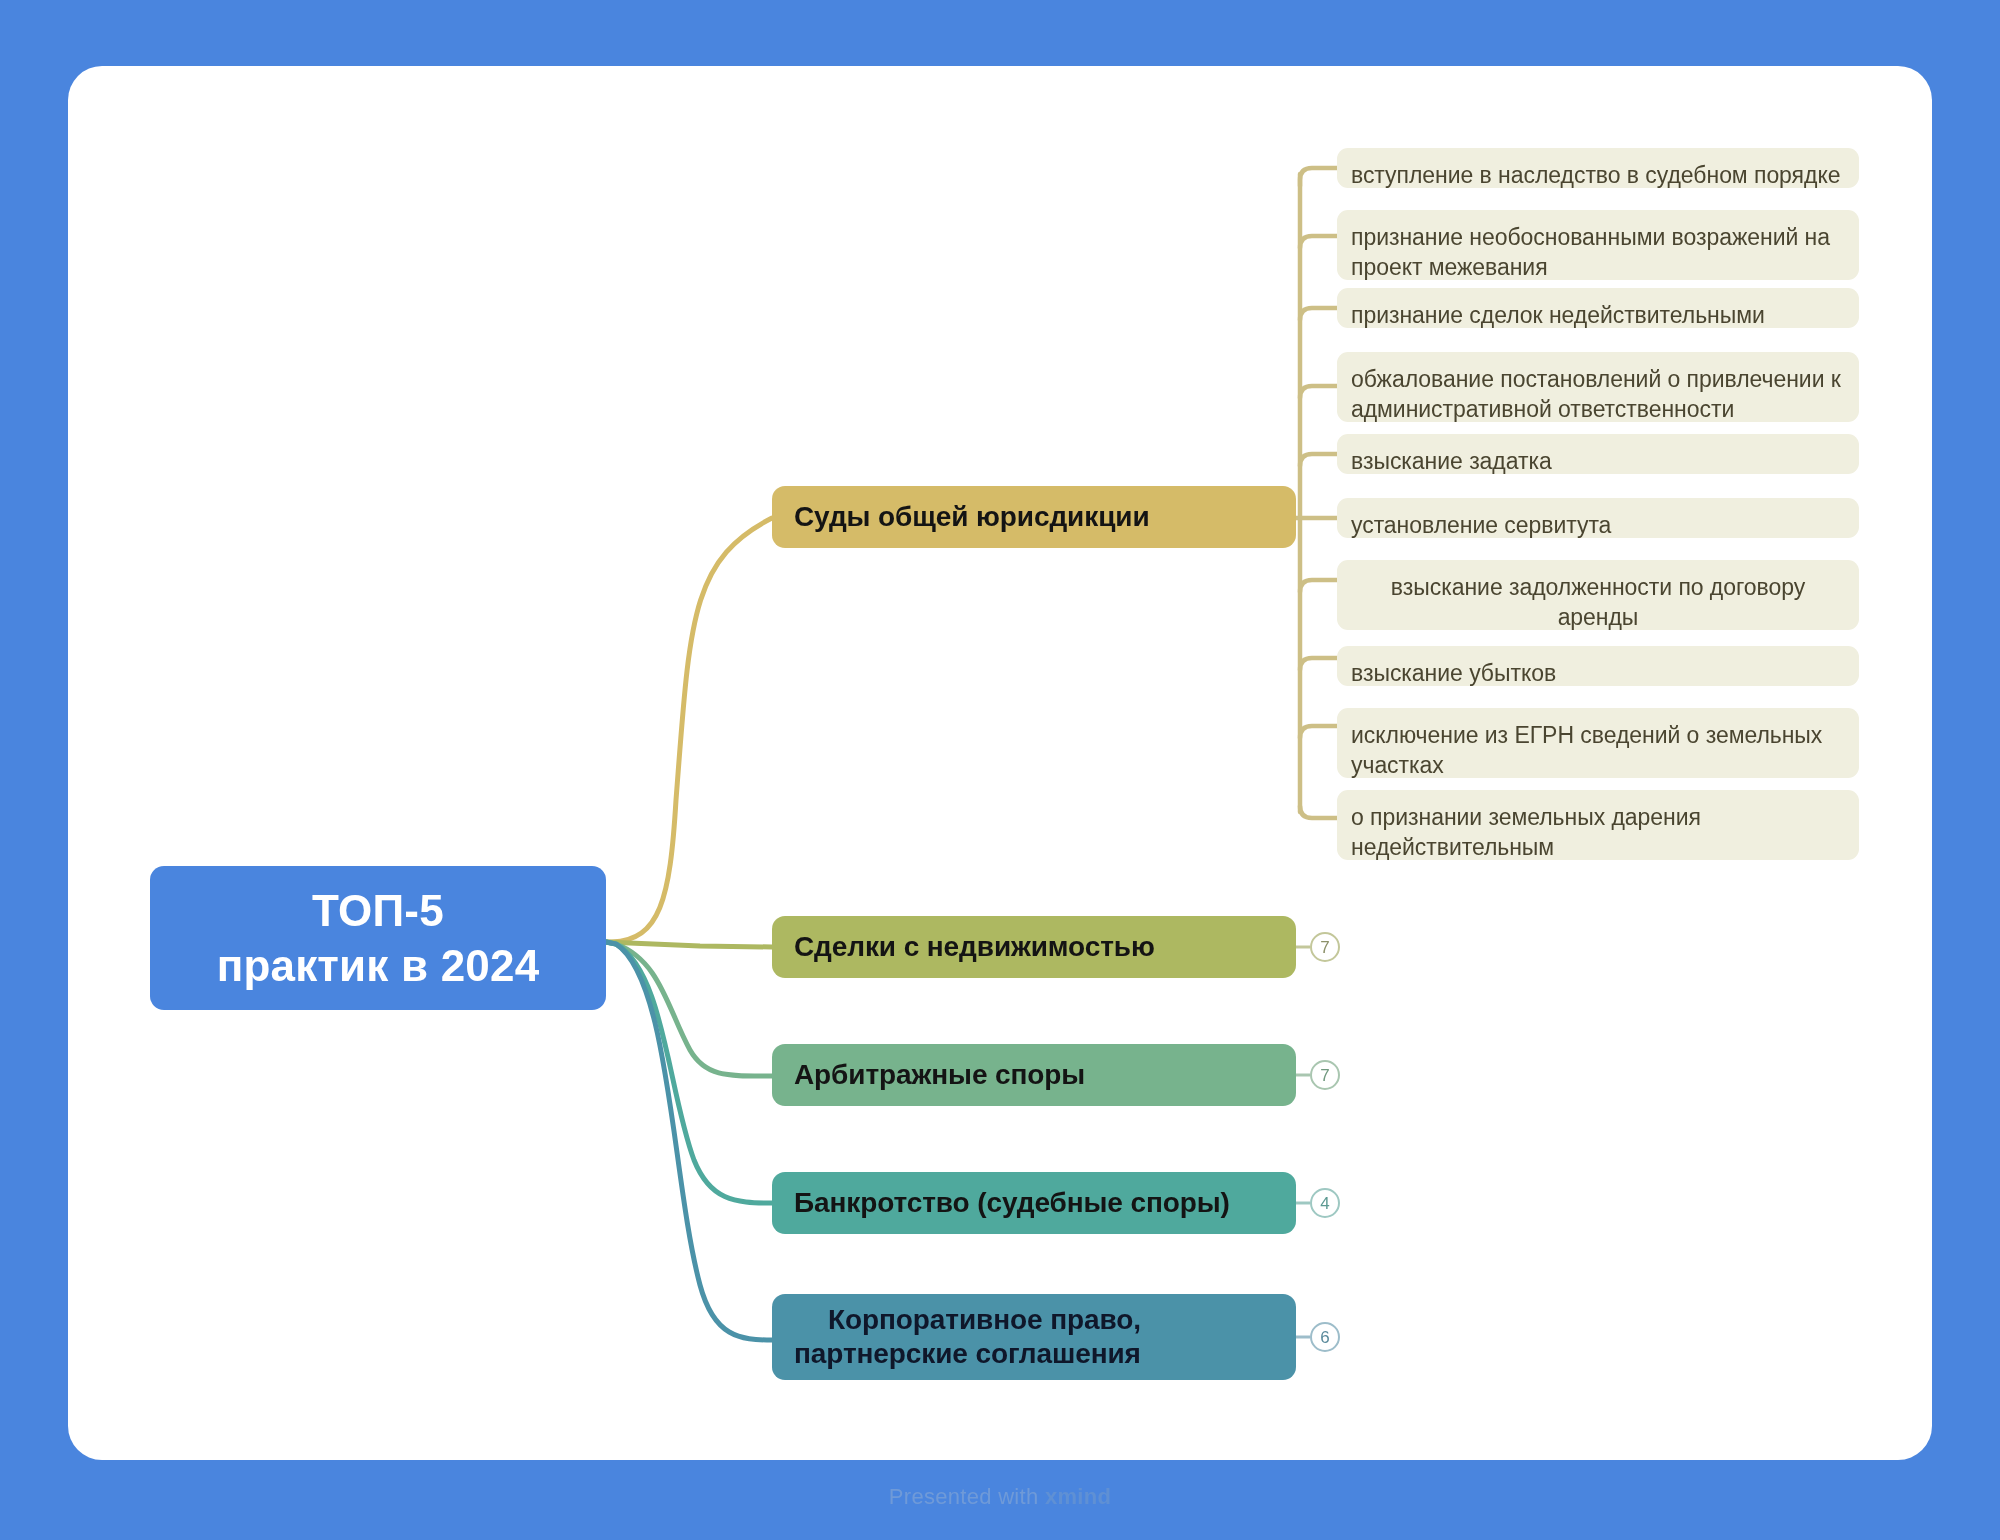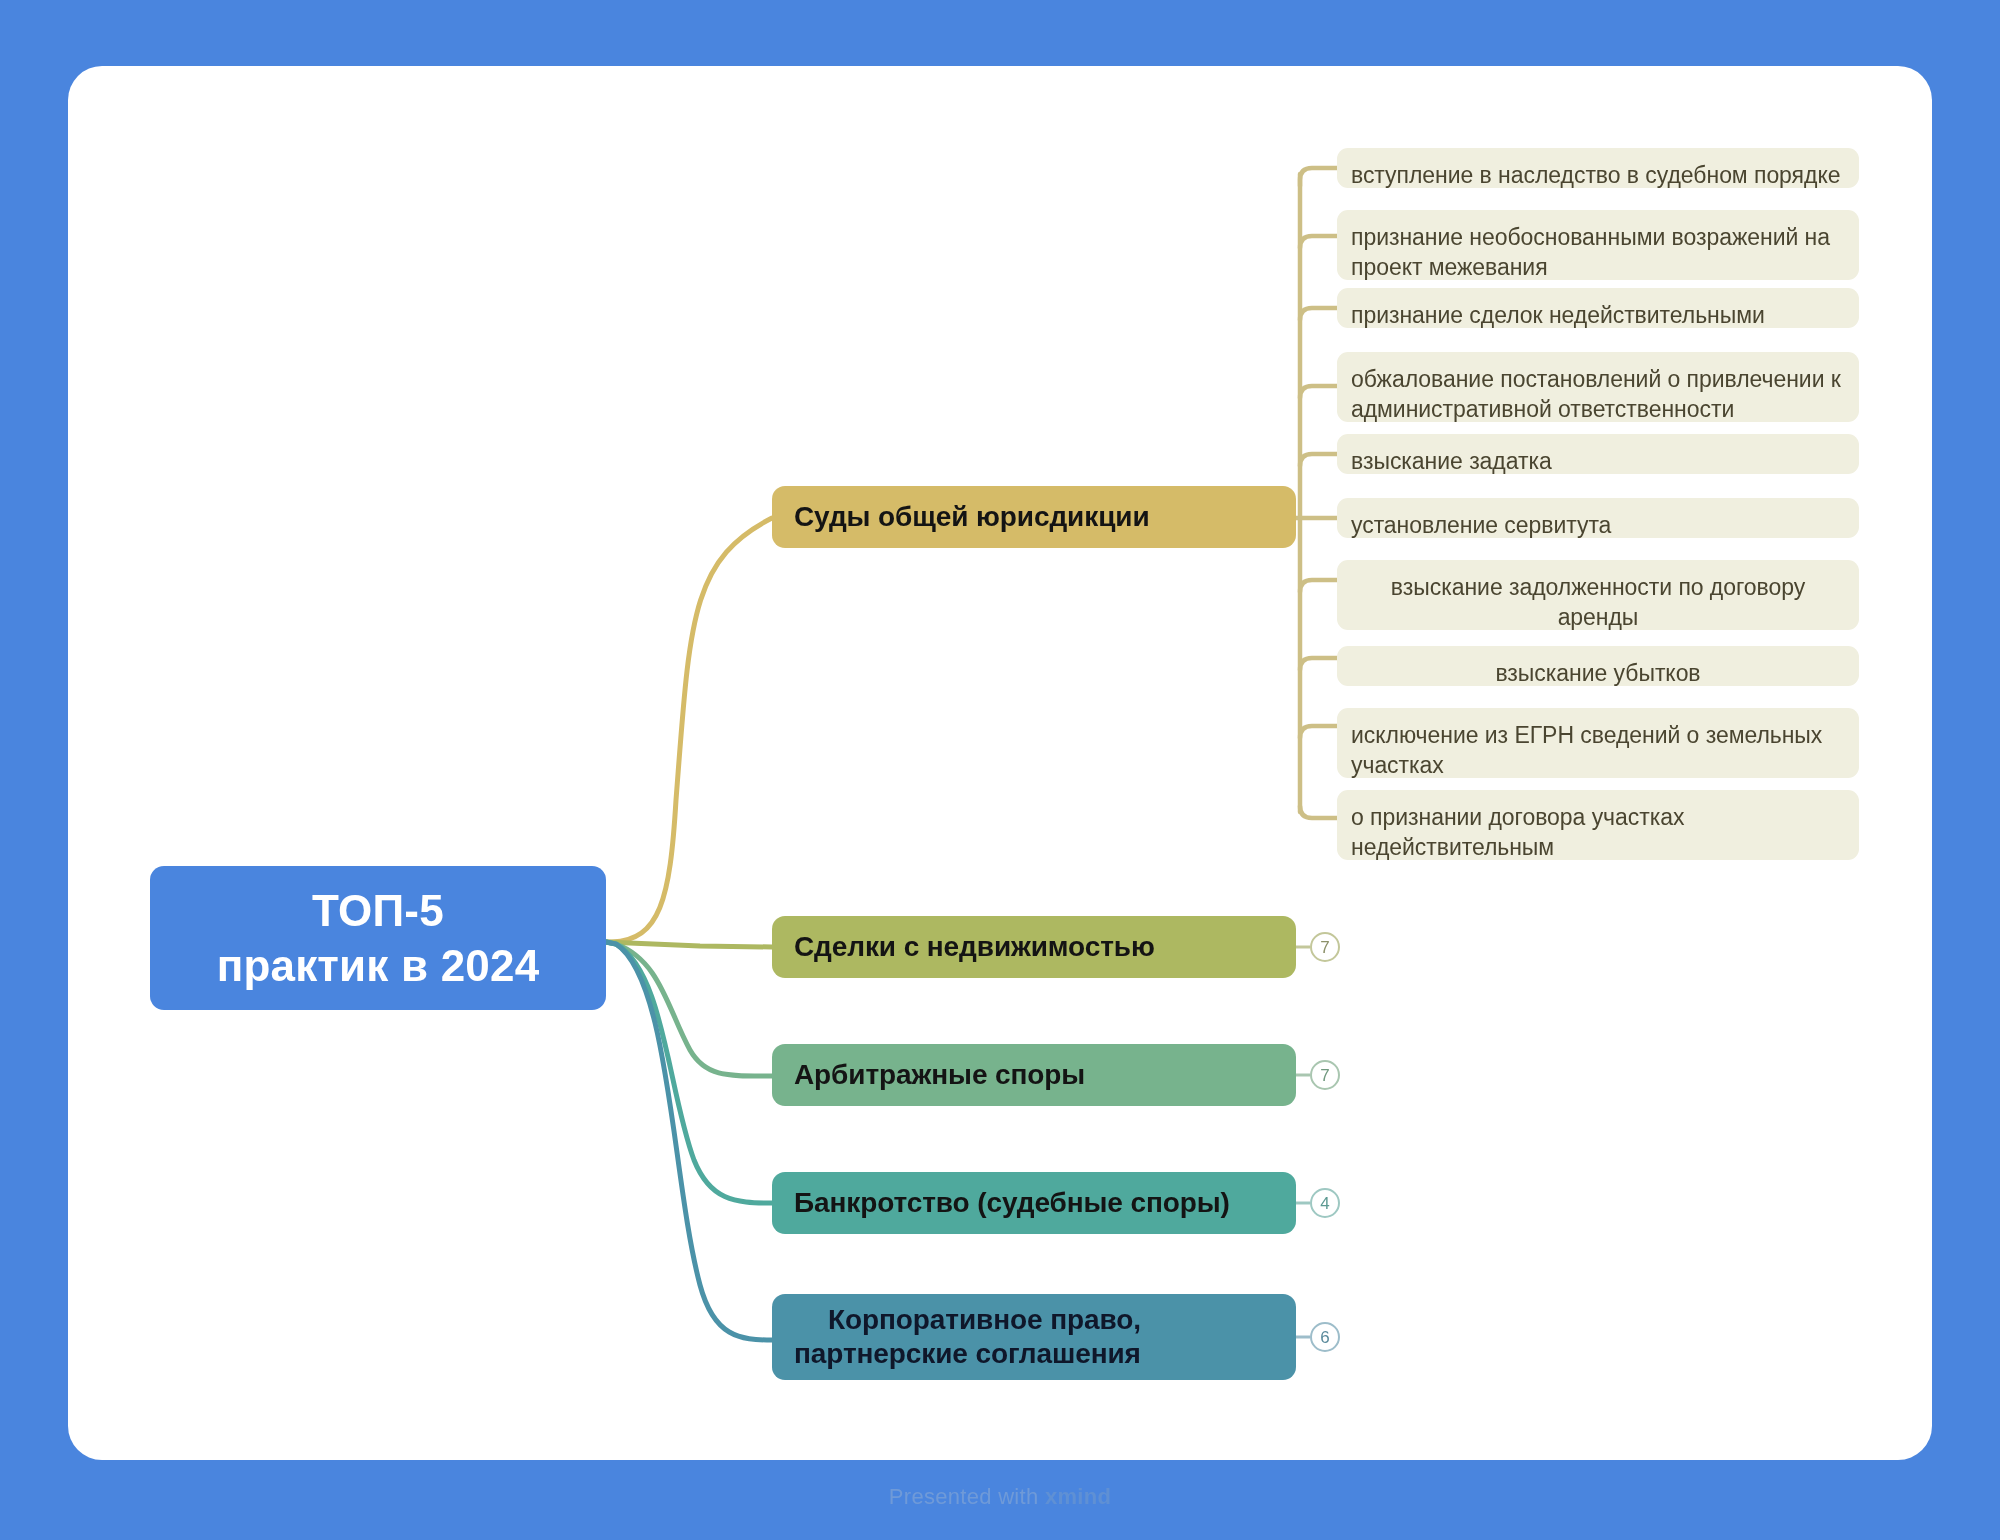--- a/index.html
+++ b/index.html
@@ -251,27 +251,27 @@
   </div>
   <div class="leaf" style="top:498px; height:40px;">
     <span class="leaf-label">установление сервитута</span>
   </div>
   <div class="leaf" style="top:434px; height:40px;">
     <span class="leaf-label">взыскание задатка</span>
   </div>
   <div class="leaf" style="top:560px; height:70px;text-align:center;">
     <span class="leaf-label">взыскание задолженности по договору аренды</span>
   </div>
-  <div class="leaf" style="top:646px; height:40px;justify-content:center;">
+  <div class="leaf" style="top:646px; height:40px;">
     <span class="leaf-label">взыскание убытков</span>
   </div>
   <div class="leaf" style="top:708px; height:70px;">
     <span class="leaf-label">исключение из ЕГРН сведений о земельных участках</span>
   </div>
   <div class="leaf" style="top:790px; height:70px;">
-    <span class="leaf-label">о признании договора участках недействительным</span>
+    <span class="leaf-label">о признании земельных дарения недействительным</span>
   </div>
 
   <div id="footer">
     <span>Presented with </span><span class="xm">xmind</span>
   </div>
 
 </div>
 
 </body></html>

